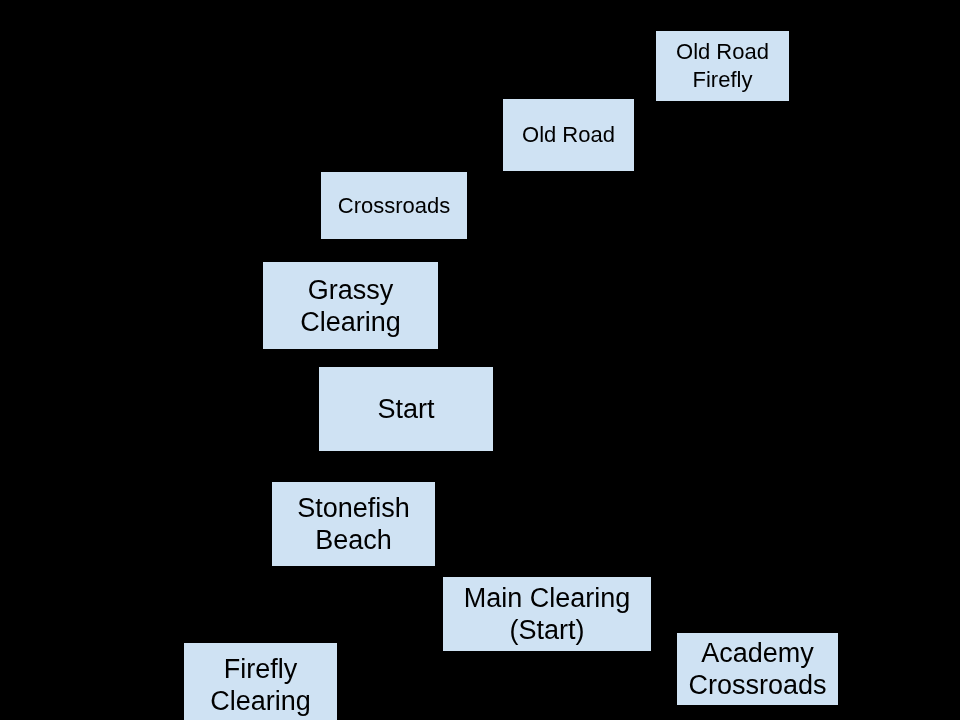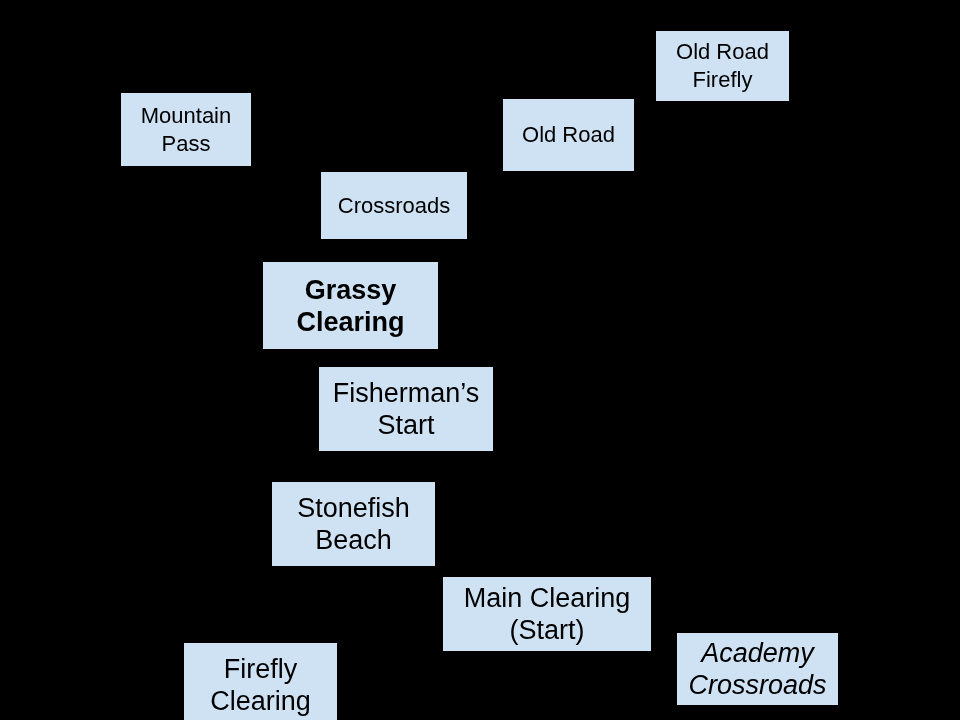--- a/index.html
+++ b/index.html
@@ -37,51 +37,46 @@
   }
   .node .line {
     display: block;
     white-space: nowrap;
   }
 </style>
 </head>
 <body>
 
 <div id="canvas" style="background: rgb(0, 0, 0);">
-    <div class="node node--small" style="left: 121px; top: 73px; width: 130px; height: 73px; background: rgb(207, 226, 243); color: rgb(0, 0, 0);">
-      <span class="line">Mountain</span>
-      <span class="line">Pass</span>
-    </div>
     <div class="node node--small" style="left: 656px; top: 11px; width: 133px; height: 70px; background: rgb(207, 226, 243); color: rgb(0, 0, 0);">
       <span class="line">Old Road</span>
       <span class="line">Firefly</span>
     </div>
     <div class="node node--small" style="left: 503px; top: 79px; width: 131px; height: 72px; background: rgb(207, 226, 243); color: rgb(0, 0, 0);">
       <span class="line">Old Road</span>
     </div>
     <div class="node node--small" style="left: 321px; top: 152px; width: 146px; height: 67px; background: rgb(207, 226, 243); color: rgb(0, 0, 0);">
       <span class="line">Crossroads</span>
     </div>
-    <div class="node node--large" style="left: 263px; top: 242px; width: 175px; height: 87px; background: rgb(207, 226, 243); color: rgb(0, 0, 0); font-weight: bold;">
+    <div class="node node--large" style="left: 263px; top: 242px; width: 175px; height: 87px; background: rgb(207, 226, 243); color: rgb(0, 0, 0);">
       <span class="line">Grassy</span>
       <span class="line">Clearing</span>
     </div>
     <div class="node node--large" style="left: 319px; top: 347px; width: 174px; height: 84px; background: rgb(207, 226, 243); color: rgb(0, 0, 0);">
-      <span class="line">Fisherman’s</span>
       <span class="line">Start</span>
     </div>
     <div class="node node--large" style="left: 443px; top: 557px; width: 208px; height: 74px; background: rgb(207, 226, 243); color: rgb(0, 0, 0);">
       <span class="line">Main Clearing</span>
       <span class="line">(Start)</span>
     </div>
     <div class="node node--large" style="left: 272px; top: 462px; width: 163px; height: 84px; background: rgb(207, 226, 243); color: rgb(0, 0, 0);">
       <span class="line">Stonefish</span>
       <span class="line">Beach</span>
     </div>
     <div class="node node--large" style="left: 184px; top: 623px; width: 153px; height: 83px; background: rgb(207, 226, 243); color: rgb(0, 0, 0);">
       <span class="line">Firefly</span>
       <span class="line">Clearing</span>
     </div>
-    <div class="node node--large" style="left: 677px; top: 613px; width: 161px; height: 72px; background: rgb(207, 226, 243); color: rgb(0, 0, 0); font-style: italic;">
+    <div class="node node--large" style="left: 677px; top: 613px; width: 161px; height: 72px; background: rgb(207, 226, 243); color: rgb(0, 0, 0);">
       <span class="line">Academy</span>
       <span class="line">Crossroads</span>
     </div>
   </div>
 
 </body></html>

